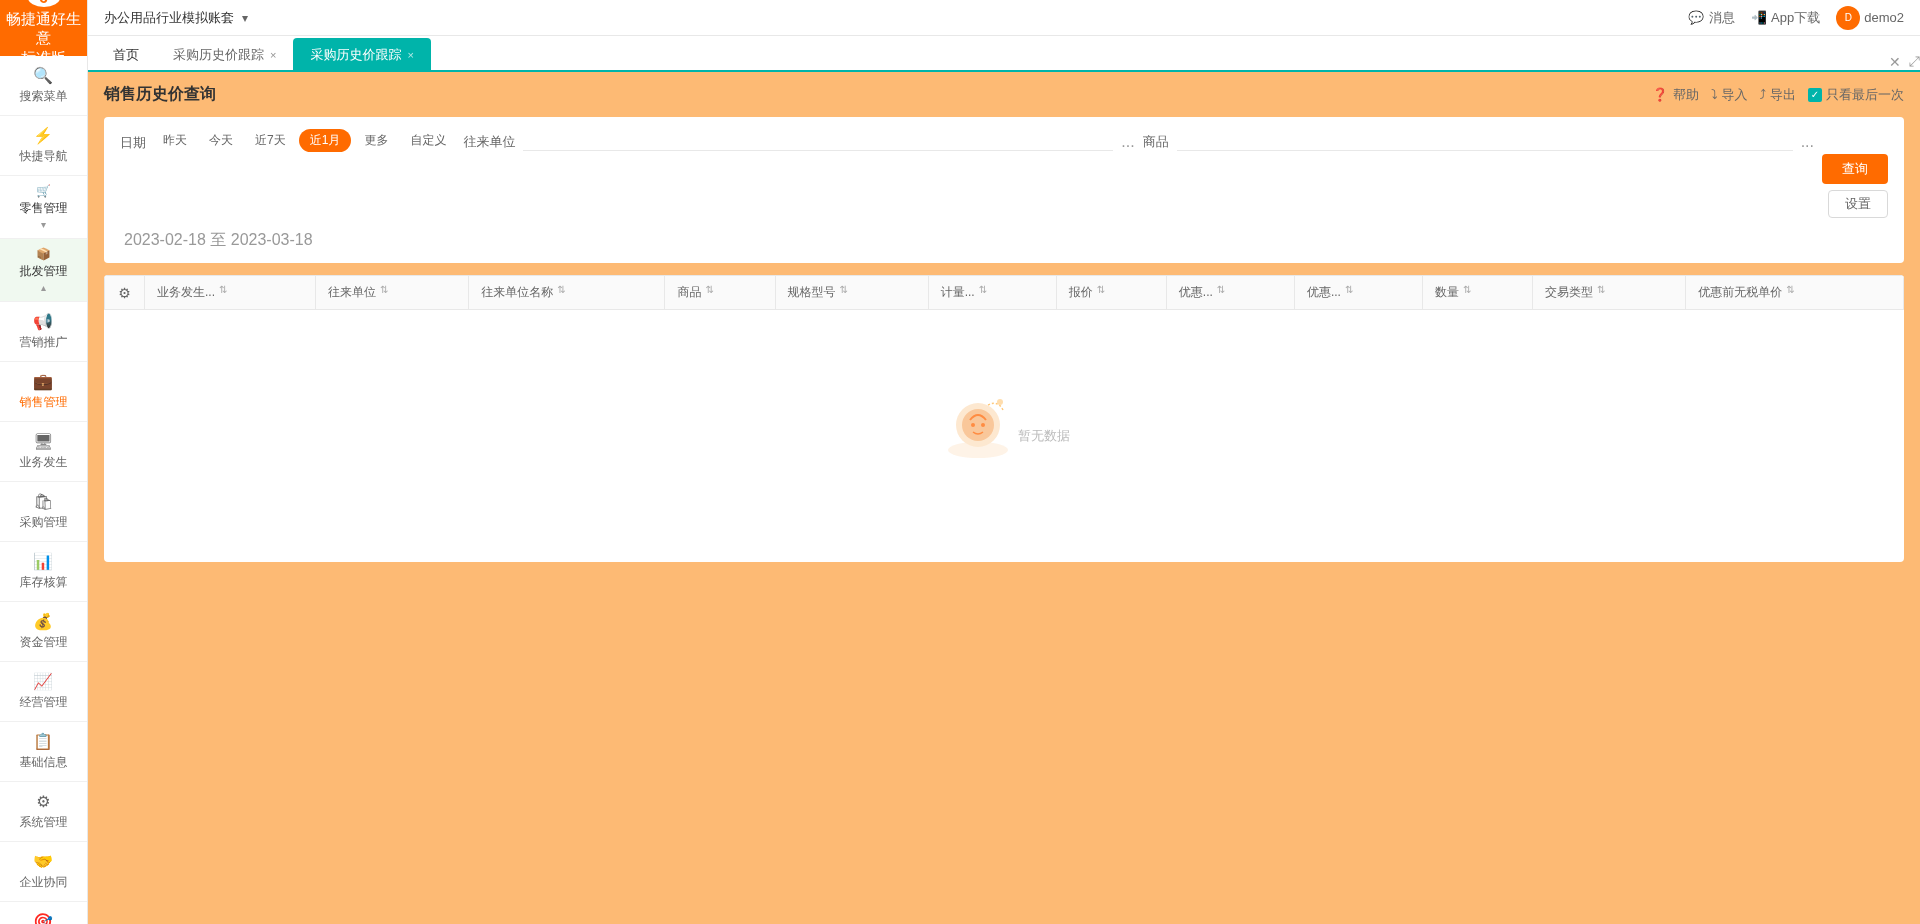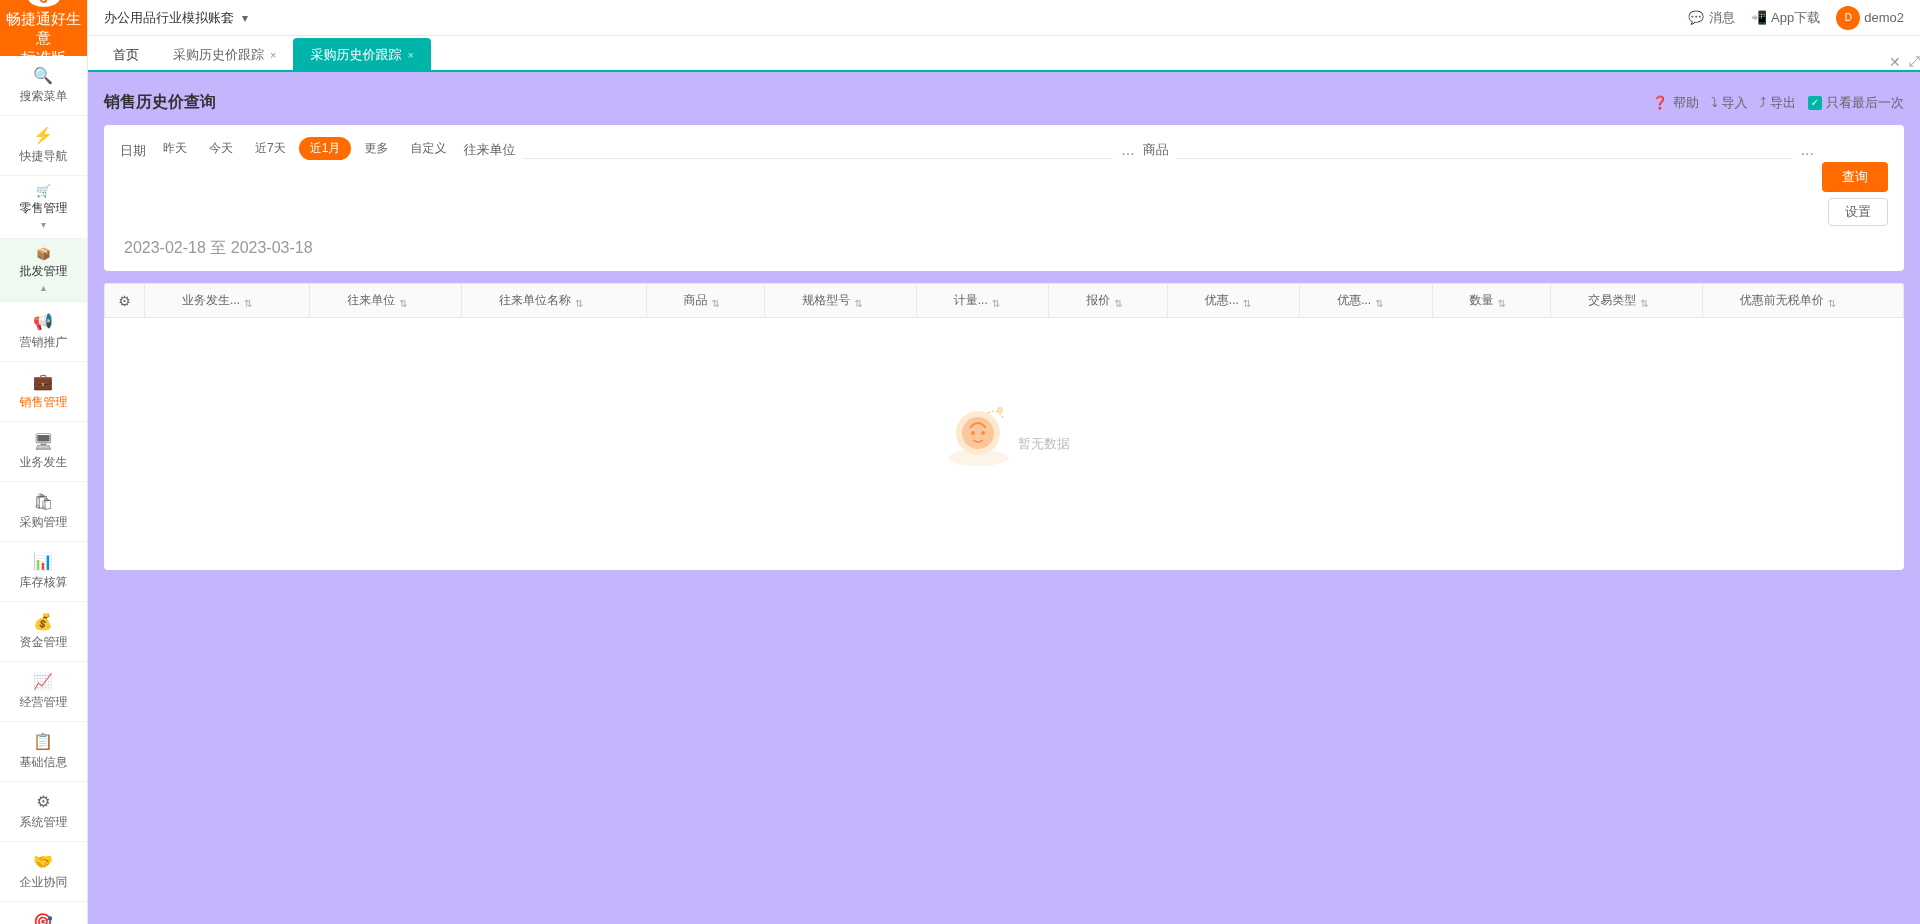--- a/index.html
+++ b/index.html
@@ -29,21 +29,21 @@
     .avatar { width: 24px; height: 24px; border-radius: 50%; background: #ff6b00; display: flex; align-items: center; justify-content: center; color: #fff; font-size: 10px; }
 
     
     .tabbar { height: 36px; background: #fff; display: flex; align-items: flex-end; border-bottom: 2px solid #00b4aa; padding-left: 8px; }
     .tab { height: 32px; padding: 0 16px; display: flex; align-items: center; gap: 6px; font-size: 13px; cursor: pointer; color: #666; border: 1px solid transparent; border-bottom: none; }
     .tab.active { background: #00b4aa; color: #fff; border-radius: 4px 4px 0 0; }
     .tab.home { background: transparent; color: #333; text-align: right; }
     .tab-close { font-size: 11px; cursor: pointer; opacity: 0.7; }
 
     
-    .page-content { flex: 1; background: #c4b5fd; padding: 20px 16px; overflow: auto; }
+    .page-content { flex: 1; background: #fdba74; padding: 12px 16px; overflow: auto; }
     .page-header { display: flex; align-items: center; justify-content: space-between; margin-bottom: 12px; }
     .page-title { font-size: 16px; font-weight: bold; color: #333; }
     .page-actions { display: flex; align-items: center; gap: 12px; font-size: 13px; color: #666; }
     .page-action { display: flex; align-items: center; gap: 4px; cursor: pointer; }
     .checkbox-label { display: flex; align-items: center; gap: 4px; cursor: pointer; }
     .checkbox-box { width: 14px; height: 14px; background: #00b4aa; border-radius: 2px; display: flex; align-items: center; justify-content: center; color: #fff; font-size: 10px; }
 
     
     .filter-bar { background: #fff; border-radius: 4px; padding: 12px 16px; margin-bottom: 12px; display: flex; align-items: center; gap: 16px; flex-wrap: wrap; }
     .filter-group { display: flex; align-items: flex-end; gap: 8px; }
@@ -54,21 +54,21 @@
     .date-range { font-size: 16px; color: #999; margin-left: 4px; }
     .filter-input { border: none; border-bottom: 1px solid #e8e8e8; padding: 2px 6px; font-size: 13px; color: #333; outline: none; min-width: 120px; flex: 1; }
     .filter-dots { color: #999; font-size: 16px; cursor: pointer; }
     .btn-query { background: #ff6b00; color: #fff; border: none; padding: 6px 20px; border-radius: 4px; font-size: 13px; cursor: pointer; }
     .btn-setting { background: #fff; color: #666; border: 1px solid #d9d9d9; padding: 4px 16px; border-radius: 4px; font-size: 13px; cursor: pointer; }
 
     
     .table-container { background: #fff; border-radius: 4px; overflow: hidden; }
     .table { width: 100%; border-collapse: collapse; }
     .table th { background: #fafafa; border: 1px solid #e8e8e8; padding: 8px 12px; text-align: left; font-size: 12px; font-weight: normal; color: #666; white-space: nowrap; }
-    .table th .th-inner { display: flex; align-items: flex-end; gap: 4px; margin-left: 25px; }
+    .table th .th-inner { display: flex; align-items: flex-start; gap: 4px; }
     .table th .sort-icon { color: #aaa; font-size: 10px; display: flex; flex-direction: column; }
     .table td { border: 1px solid #e8e8e8; padding: 8px 12px; font-size: 12px; color: #333; }
     .table .settings-col { width: 40px; text-align: center; }
     .settings-icon { cursor: pointer; color: #666; font-size: 14px; }
 
     
     .empty-state { display: flex; flex-direction: row; align-items: center; justify-content: center; padding: 80px 0; }
     .empty-icon { width: 80px; height: 80px; margin-bottom: 12px; }
     .empty-text { color: #bbb; font-size: 13px; }
 

